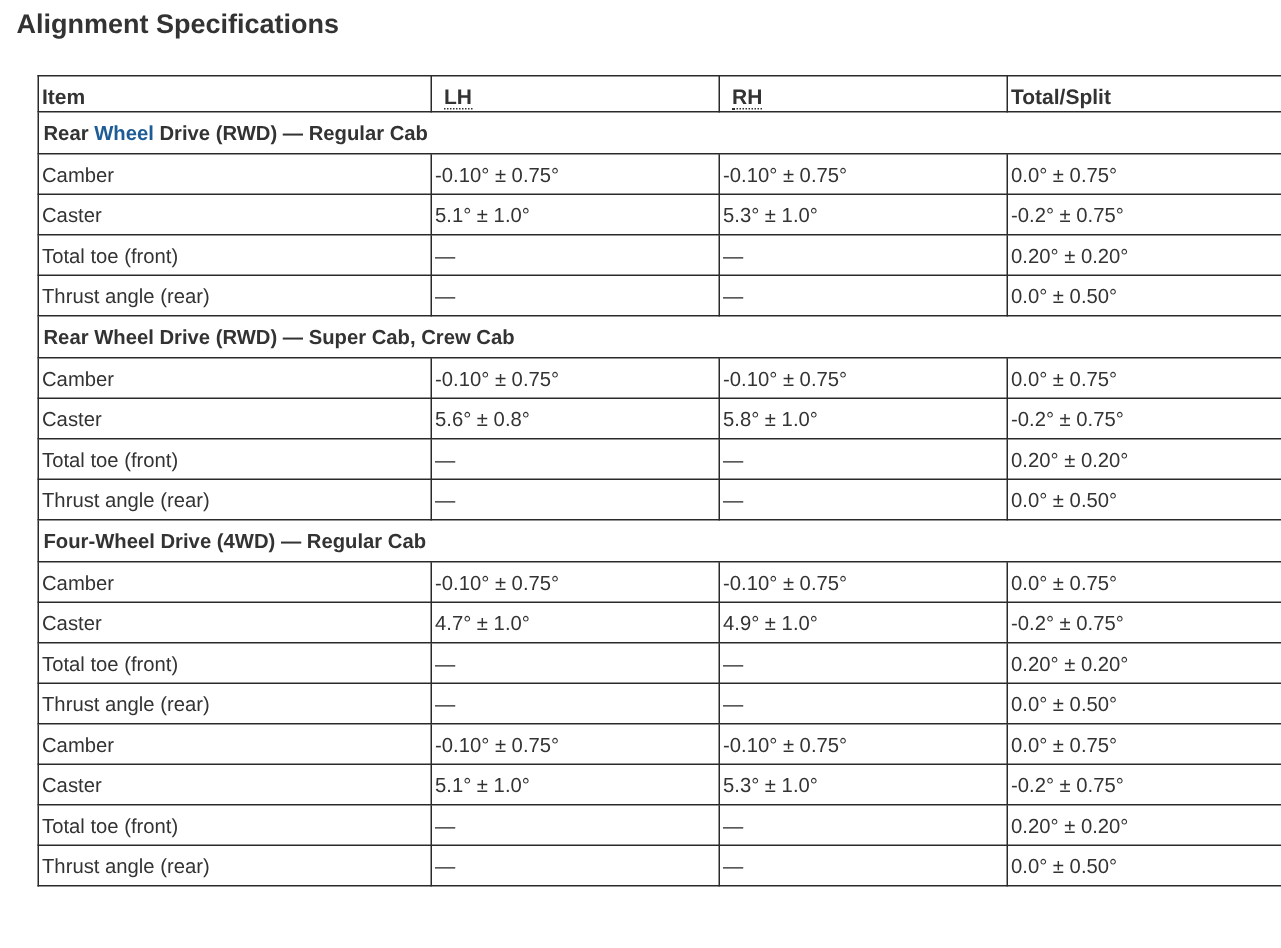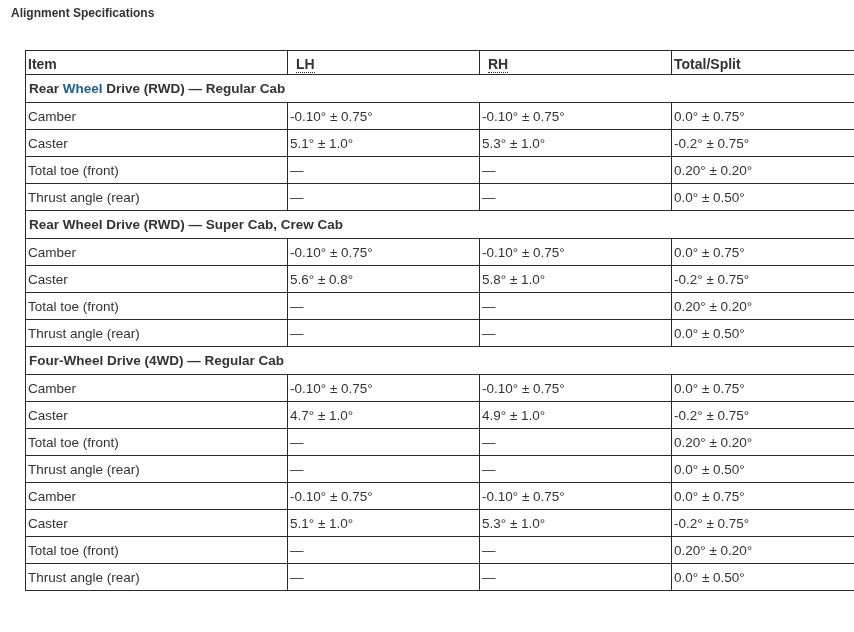--- a/index.html
+++ b/index.html
@@ -1,18 +1,18 @@
 <!DOCTYPE html>
 <html><head>
 <meta charset="utf-8">
 <style>
   html, body { margin: 0; padding: 0; background: #ffffff; }
   body { width: 854px; height: 632px; position: relative; overflow: hidden;
          font-family: "Liberation Sans", "DejaVu Sans", sans-serif; color: #333333; }
-  .title { position: absolute; left: 11px; top: 6px; font-size: 12px; font-weight: bold; color: #333; }
+  .title { position: absolute; left: 11px; top: 6px; font-size: 18px; font-weight: bold; color: #333; }
   table.spec { position: absolute; left: 25px; top: 50px; width: 831px;
                border-collapse: collapse; table-layout: fixed; font-size: 13.5px; border-radius: 18px; }
   table.spec td, table.spec th { border: 1px solid #2a2a2a; padding: 0 0 0 2px; height: 26px;
                text-align: left; vertical-align: middle; white-space: nowrap; overflow: hidden; }
   table.spec th { height: 21px; font-weight: bold; font-size: 14px; padding-top: 2px; }
   th .abbr { border-bottom: 1px dotted #333; text-decoration: none; margin-left: 6px; text-align: center; }
   tr.group td { font-weight: bold; height: 27px; padding-left: 3px; }
   .accent { color: #1d5c96; }
   col.c0 { width: 262px; } col.c1 { width: 192px; } col.c2 { width: 192px; } col.c3 { width: 185px; }
 </style>

